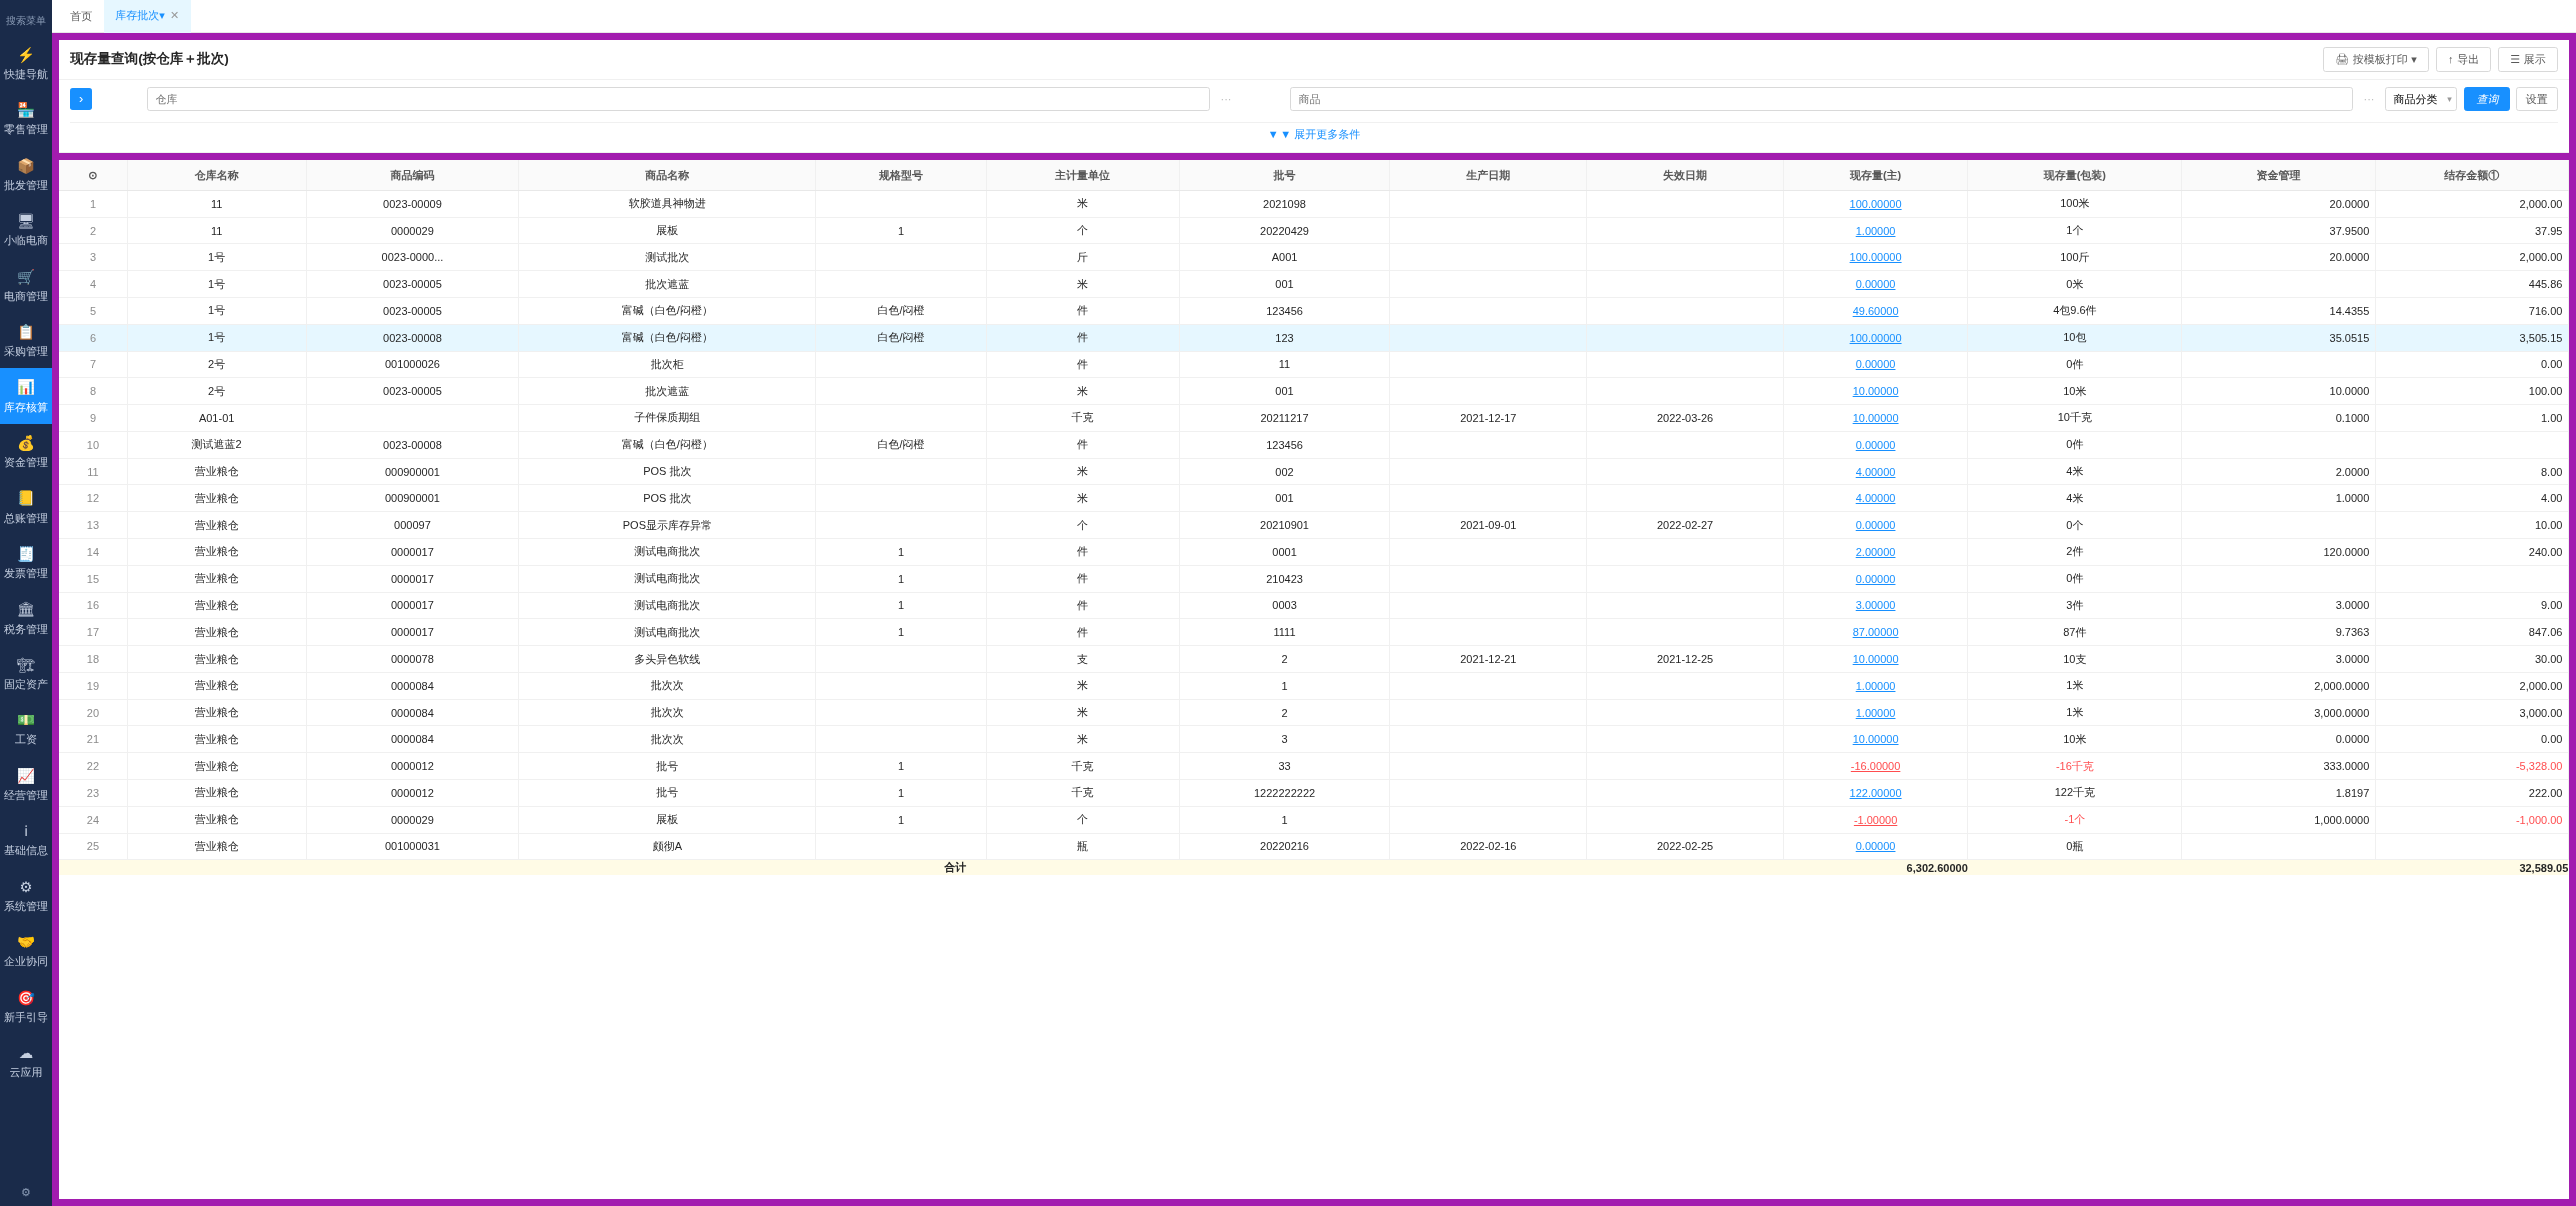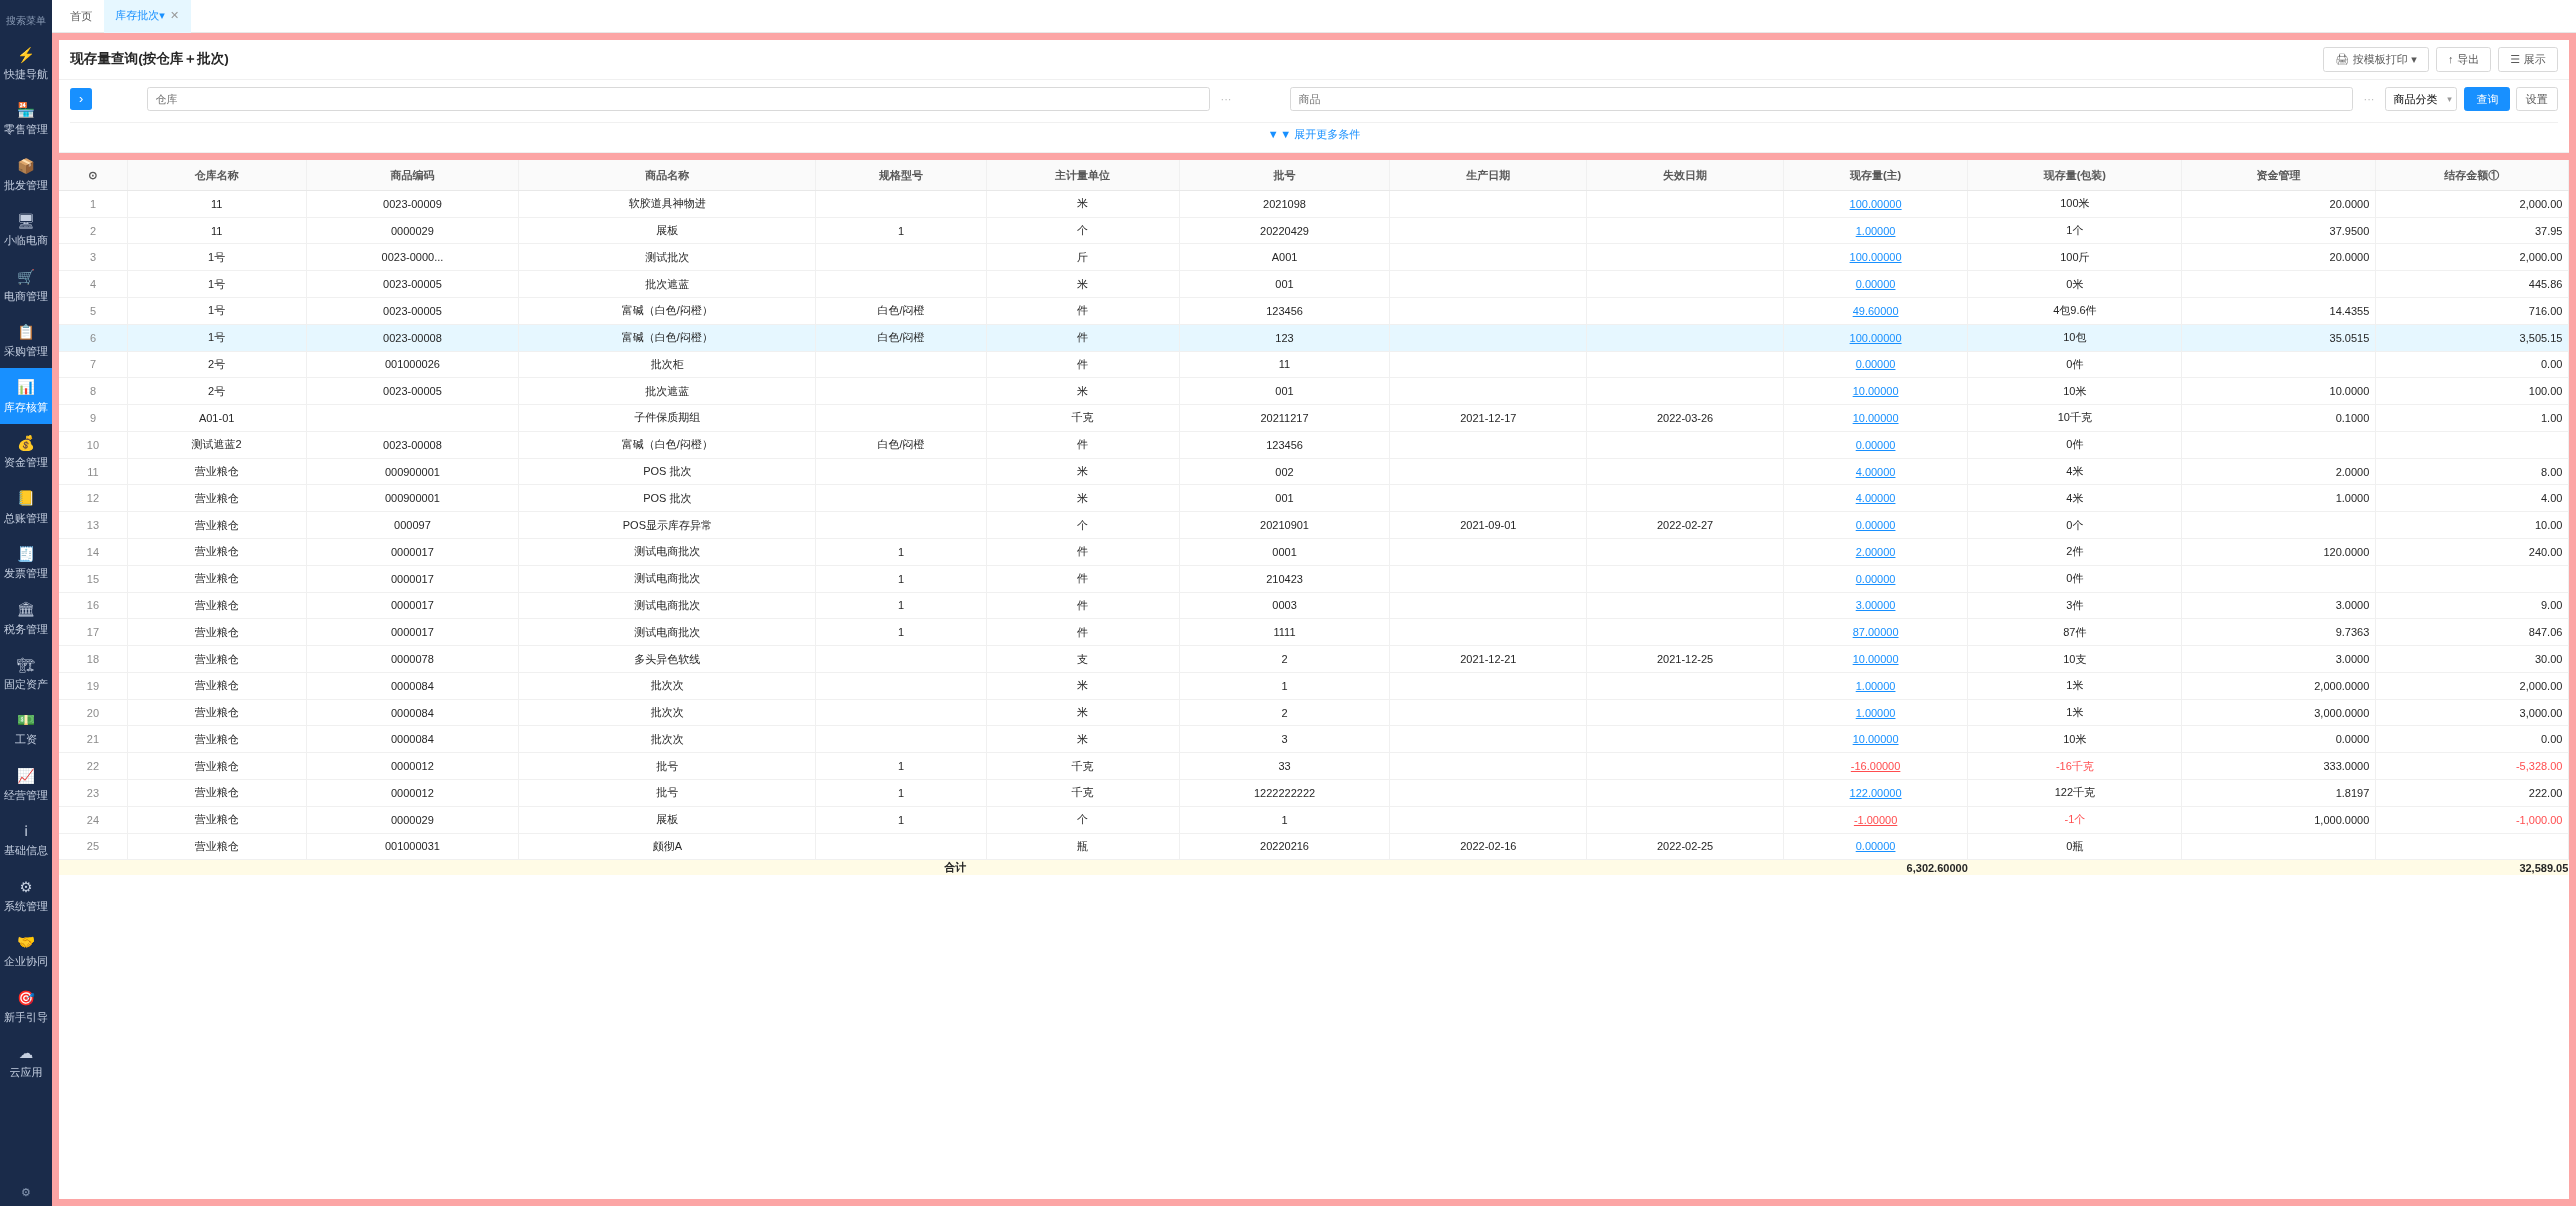--- a/index.html
+++ b/index.html
@@ -83,21 +83,21 @@
       font-size: 11px;
       cursor: pointer;
     }
 
     
     .content {
       flex: 1;
       overflow: hidden;
       display: flex;
       flex-direction: column;
-      background: #fca5a5;
+      background: #a21caf;
       padding: 7.2px;
     }
 
     
     .page-header {
       background: #fff;
       padding: 7.2px 11px;
       display: flex;
       align-items: center;
       justify-content: space-between;
@@ -123,20 +123,21 @@
       background: #fff;
       color: #595959;
       display: flex;
       align-items: center;
       gap: 3.6px;
     }
     .btn-primary {
       background: #1890ff;
       color: #fff;
       border-color: #1890ff;
+      font-style: italic;
     }
 
     
     .filter-bar {
       background: #fff;
       padding: 7.2px 11px;
       display: flex;
       align-items: center;
       gap: 7.2px;
       flex-shrink: 0;

